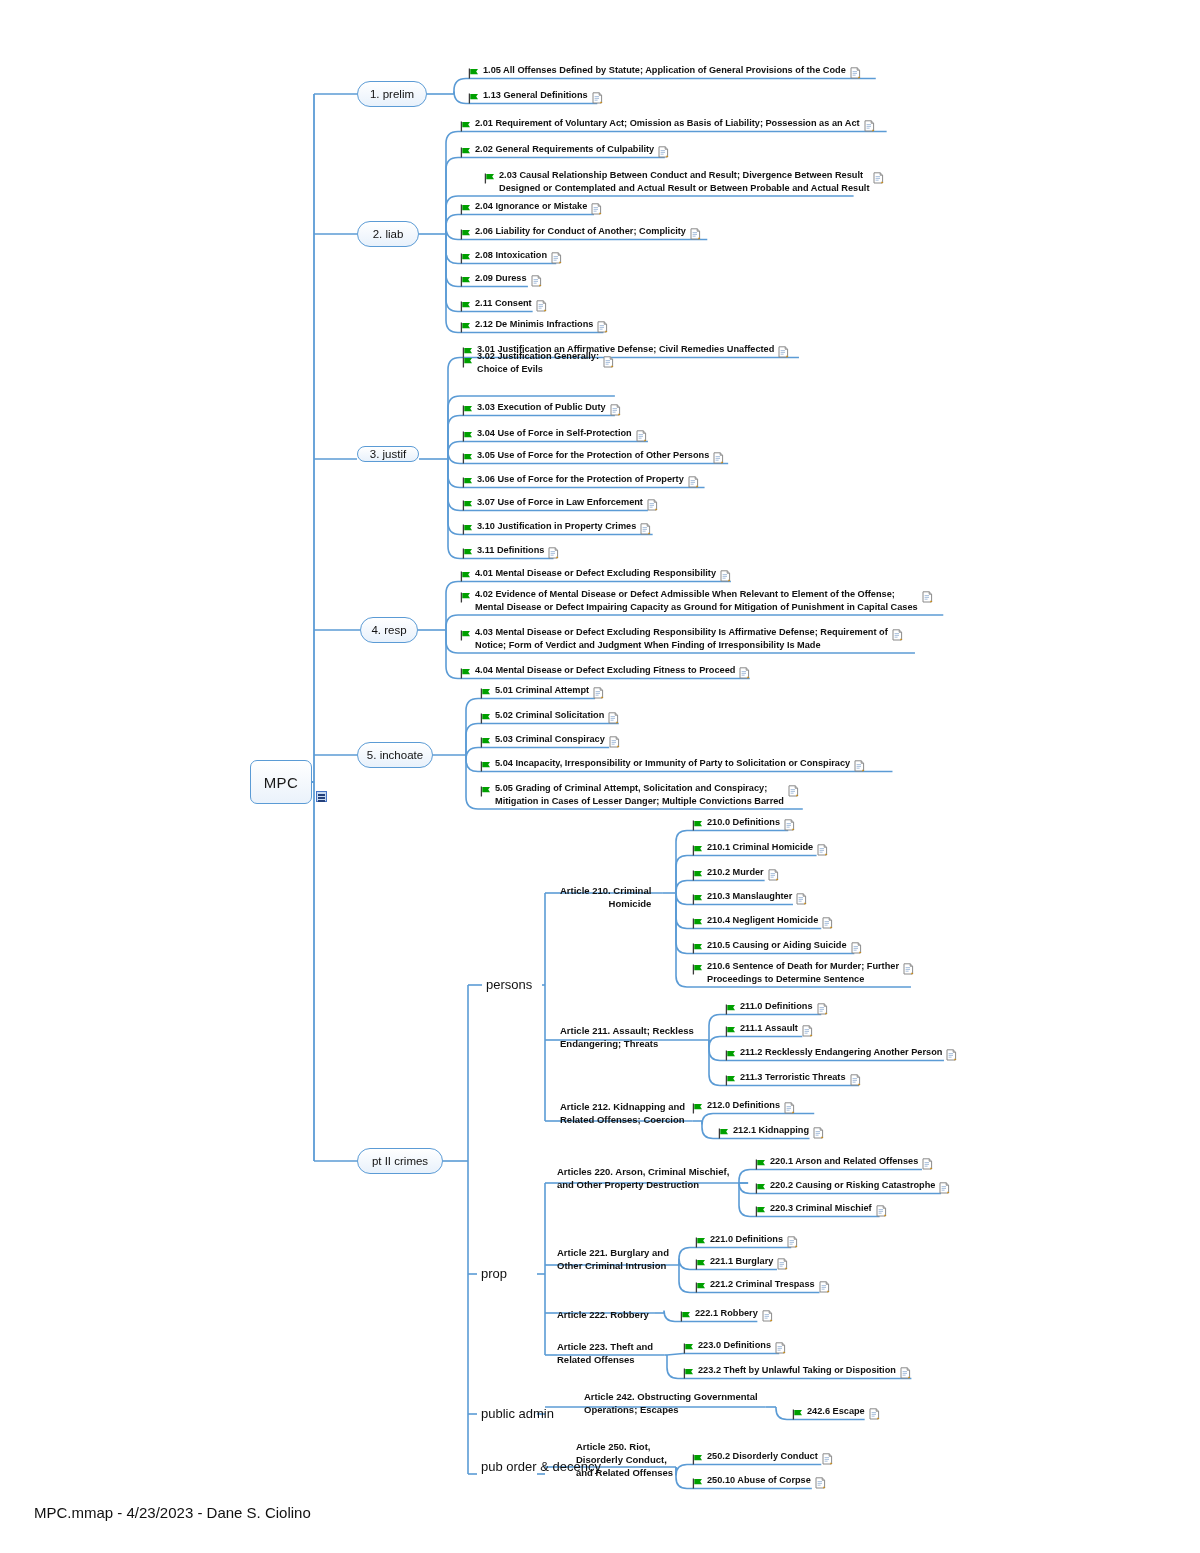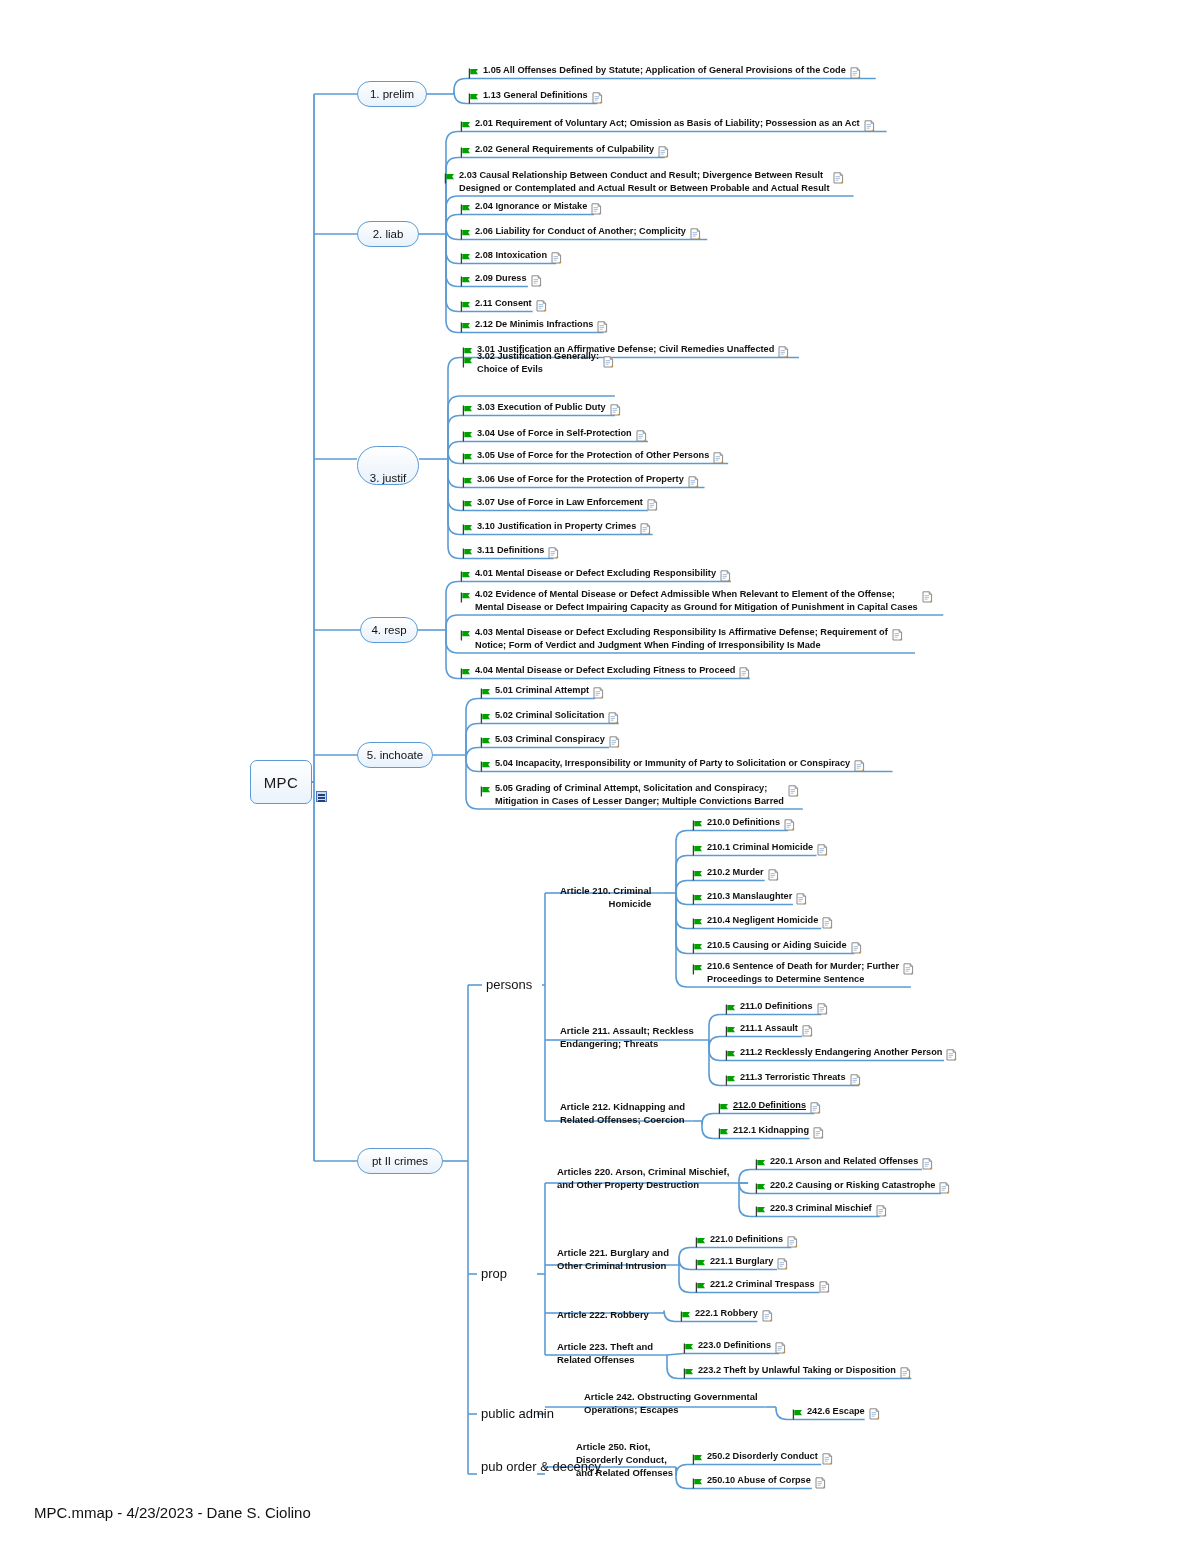--- a/index.html
+++ b/index.html
@@ -319,21 +319,21 @@
           </svg></span></div>
       <div class="leaf" style="left: 460px; top: 143px;"><span class="flag"><svg width="11" height="11" viewBox="0 0 11 11">
             <line x1="1.4" y1="0.5" x2="1.4" y2="10.5" stroke="#3a3a3a" stroke-width="1.3"></line>
             <path d="M2.3 1.1 L10 1.1 L8.2 3.6 L10 6.2 L2.3 6.2 Z" fill="#00a000"></path>
           </svg></span><span class="leaf-text">2.02 General Requirements of Culpability</span><span class="note-icon"><svg width="11" height="12" viewBox="0 0 11 12">
             <path d="M1 0.8 L7.2 0.8 L9.6 3.2 L9.6 11 L1 11 Z" fill="#ffffff" stroke="#8a8a8a" stroke-width="1"></path>
             <path d="M7.2 0.8 L7.2 3.2 L9.6 3.2" fill="none" stroke="#8a8a8a" stroke-width="1"></path>
             <path d="M2.6 4.6 h4.4 M2.6 6.4 h4.4 M2.6 8.2 h3" stroke="#9fb8d8" stroke-width="0.9"></path>
             <path d="M8.4 9.4 l2 1.1 l-2 1.1" fill="#d38a00"></path>
           </svg></span></div>
-      <div class="leaf" style="left: 444px; top: 169px;"><span class="flag"><svg width="11" height="11" viewBox="0 0 11 11">
+      <div class="leaf" style="left: 484px; top: 169px;"><span class="flag"><svg width="11" height="11" viewBox="0 0 11 11">
             <line x1="1.4" y1="0.5" x2="1.4" y2="10.5" stroke="#3a3a3a" stroke-width="1.3"></line>
             <path d="M2.3 1.1 L10 1.1 L8.2 3.6 L10 6.2 L2.3 6.2 Z" fill="#00a000"></path>
           </svg></span><span class="leaf-text">2.03 Causal Relationship Between Conduct and Result; Divergence Between Result
 Designed or Contemplated and Actual Result or Between Probable and Actual Result</span><span class="note-icon"><svg width="11" height="12" viewBox="0 0 11 12">
             <path d="M1 0.8 L7.2 0.8 L9.6 3.2 L9.6 11 L1 11 Z" fill="#ffffff" stroke="#8a8a8a" stroke-width="1"></path>
             <path d="M7.2 0.8 L7.2 3.2 L9.6 3.2" fill="none" stroke="#8a8a8a" stroke-width="1"></path>
             <path d="M2.6 4.6 h4.4 M2.6 6.4 h4.4 M2.6 8.2 h3" stroke="#9fb8d8" stroke-width="0.9"></path>
             <path d="M8.4 9.4 l2 1.1 l-2 1.1" fill="#d38a00"></path>
           </svg></span></div>
       <div class="leaf" style="left: 460px; top: 200px;"><span class="flag"><svg width="11" height="11" viewBox="0 0 11 11">
@@ -383,21 +383,21 @@
           </svg></span></div>
       <div class="leaf" style="left: 460px; top: 318px;"><span class="flag"><svg width="11" height="11" viewBox="0 0 11 11">
             <line x1="1.4" y1="0.5" x2="1.4" y2="10.5" stroke="#3a3a3a" stroke-width="1.3"></line>
             <path d="M2.3 1.1 L10 1.1 L8.2 3.6 L10 6.2 L2.3 6.2 Z" fill="#00a000"></path>
           </svg></span><span class="leaf-text">2.12 De Minimis Infractions</span><span class="note-icon"><svg width="11" height="12" viewBox="0 0 11 12">
             <path d="M1 0.8 L7.2 0.8 L9.6 3.2 L9.6 11 L1 11 Z" fill="#ffffff" stroke="#8a8a8a" stroke-width="1"></path>
             <path d="M7.2 0.8 L7.2 3.2 L9.6 3.2" fill="none" stroke="#8a8a8a" stroke-width="1"></path>
             <path d="M2.6 4.6 h4.4 M2.6 6.4 h4.4 M2.6 8.2 h3" stroke="#9fb8d8" stroke-width="0.9"></path>
             <path d="M8.4 9.4 l2 1.1 l-2 1.1" fill="#d38a00"></path>
           </svg></span></div>
-      <div class="oval-node" style="left: 357px; top: 446px; width: 62px; height: 39px; align-items: flex-end;">
+      <div class="oval-node" style="left: 357px; top: 446px; width: 62px; height: 16px;">
         <span>3. justif</span>
       </div>
       <div class="leaf" style="left: 462px; top: 343px;"><span class="flag"><svg width="11" height="11" viewBox="0 0 11 11">
             <line x1="1.4" y1="0.5" x2="1.4" y2="10.5" stroke="#3a3a3a" stroke-width="1.3"></line>
             <path d="M2.3 1.1 L10 1.1 L8.2 3.6 L10 6.2 L2.3 6.2 Z" fill="#00a000"></path>
           </svg></span><span class="leaf-text">3.01 Justification an Affirmative Defense; Civil Remedies Unaffected</span><span class="note-icon"><svg width="11" height="12" viewBox="0 0 11 12">
             <path d="M1 0.8 L7.2 0.8 L9.6 3.2 L9.6 11 L1 11 Z" fill="#ffffff" stroke="#8a8a8a" stroke-width="1"></path>
             <path d="M7.2 0.8 L7.2 3.2 L9.6 3.2" fill="none" stroke="#8a8a8a" stroke-width="1"></path>
             <path d="M2.6 4.6 h4.4 M2.6 6.4 h4.4 M2.6 8.2 h3" stroke="#9fb8d8" stroke-width="0.9"></path>
             <path d="M8.4 9.4 l2 1.1 l-2 1.1" fill="#d38a00"></path>
@@ -668,21 +668,21 @@
             <line x1="1.4" y1="0.5" x2="1.4" y2="10.5" stroke="#3a3a3a" stroke-width="1.3"></line>
             <path d="M2.3 1.1 L10 1.1 L8.2 3.6 L10 6.2 L2.3 6.2 Z" fill="#00a000"></path>
           </svg></span><span class="leaf-text">211.3 Terroristic Threats</span><span class="note-icon"><svg width="11" height="12" viewBox="0 0 11 12">
             <path d="M1 0.8 L7.2 0.8 L9.6 3.2 L9.6 11 L1 11 Z" fill="#ffffff" stroke="#8a8a8a" stroke-width="1"></path>
             <path d="M7.2 0.8 L7.2 3.2 L9.6 3.2" fill="none" stroke="#8a8a8a" stroke-width="1"></path>
             <path d="M2.6 4.6 h4.4 M2.6 6.4 h4.4 M2.6 8.2 h3" stroke="#9fb8d8" stroke-width="0.9"></path>
             <path d="M8.4 9.4 l2 1.1 l-2 1.1" fill="#d38a00"></path>
           </svg></span></div>
       <div class="text-node" style="left: 560px; top: 1100px;">Article 212. Kidnapping and
 Related Offenses; Coercion</div>
-      <div class="leaf" style="left: 718px; top: 1099px; text-decoration: underline;"><span class="flag"><svg width="11" height="11" viewBox="0 0 11 11">
+      <div class="leaf" style="left: 692px; top: 1099px;"><span class="flag"><svg width="11" height="11" viewBox="0 0 11 11">
             <line x1="1.4" y1="0.5" x2="1.4" y2="10.5" stroke="#3a3a3a" stroke-width="1.3"></line>
             <path d="M2.3 1.1 L10 1.1 L8.2 3.6 L10 6.2 L2.3 6.2 Z" fill="#00a000"></path>
           </svg></span><span class="leaf-text">212.0 Definitions</span><span class="note-icon"><svg width="11" height="12" viewBox="0 0 11 12">
             <path d="M1 0.8 L7.2 0.8 L9.6 3.2 L9.6 11 L1 11 Z" fill="#ffffff" stroke="#8a8a8a" stroke-width="1"></path>
             <path d="M7.2 0.8 L7.2 3.2 L9.6 3.2" fill="none" stroke="#8a8a8a" stroke-width="1"></path>
             <path d="M2.6 4.6 h4.4 M2.6 6.4 h4.4 M2.6 8.2 h3" stroke="#9fb8d8" stroke-width="0.9"></path>
             <path d="M8.4 9.4 l2 1.1 l-2 1.1" fill="#d38a00"></path>
           </svg></span></div>
       <div class="leaf" style="left: 718px; top: 1124px;"><span class="flag"><svg width="11" height="11" viewBox="0 0 11 11">
             <line x1="1.4" y1="0.5" x2="1.4" y2="10.5" stroke="#3a3a3a" stroke-width="1.3"></line>

